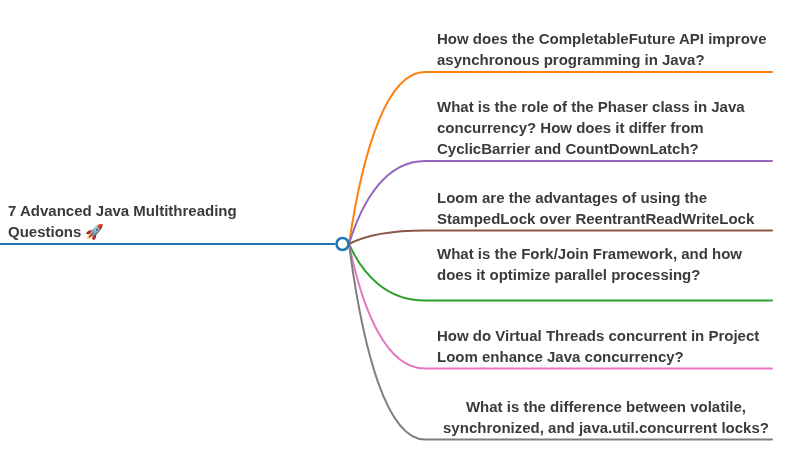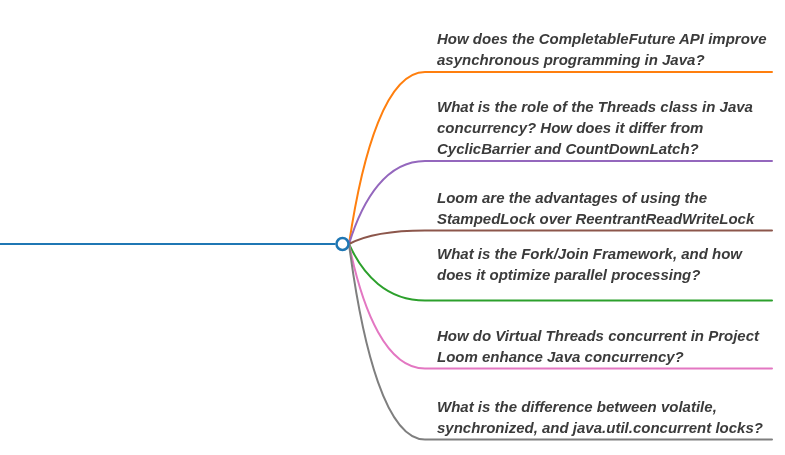--- a/index.html
+++ b/index.html
@@ -16,21 +16,20 @@
     left: 0; top: 0;
     width: 785px; height: 455px;
   }
   .node-label {
     position: absolute;
     font-weight: bold;
     font-size: 15px;
     line-height: 21px;
     color: var(--text-color, #3b3b3b);
     cursor: pointer;
-    font-style: italic;
   }
   .root-label {
     left: 8px;
     bottom: 213px;
     width: 272px;
   }
   .branch-label {
     left: 437px;
     width: 338px;
   }
@@ -43,22 +42,23 @@
       <path d="M 0 244 L 335.5 244" stroke="#1f77b4" stroke-width="2" fill="none"></path>
       <path d="M 349 244 C 363 149.39999999999998 387 72 425 72 L 772 72" stroke="#ff7f0e" stroke-width="2" fill="none" stroke-linecap="round"></path>
       <path d="M 349 244 C 363 198.35 387 161 425 161 L 772 161" stroke="#9467bd" stroke-width="2" fill="none" stroke-linecap="round"></path>
       <path d="M 349 244 C 363 236.575 387 230.5 425 230.5 L 772 230.5" stroke="#8c564b" stroke-width="2" fill="none" stroke-linecap="round"></path>
       <path d="M 349 244 C 363 275.075 387 300.5 425 300.5 L 772 300.5" stroke="#2ca02c" stroke-width="2" fill="none" stroke-linecap="round"></path>
       <path d="M 349 244 C 363 312.475 387 368.5 425 368.5 L 772 368.5" stroke="#e377c2" stroke-width="2" fill="none" stroke-linecap="round"></path>
       <path d="M 349 244 C 363 351.525 387 439.5 425 439.5 L 772 439.5" stroke="#7f7f7f" stroke-width="2" fill="none" stroke-linecap="round"></path>
       <circle cx="342.5" cy="244" r="6" fill="#ffffff" stroke="#1f77b4" stroke-width="2.5"></circle>
     </svg>
 
+  <div class="node-label root-label">7 Advanced Java Multithreading Questions 🚀</div>
 
   <div id="branch-labels">
       <div class="node-label branch-label" style="bottom: 385px;">How does the CompletableFuture API improve asynchronous programming in Java?</div>
-      <div class="node-label branch-label" style="bottom: 296px;">What is the role of the Threads class in Java concurrency? How does it differ from CyclicBarrier and CountDownLatch?</div>
+      <div class="node-label branch-label" style="bottom: 296px;">What is the role of the Phaser class in Java concurrency? How does it differ from CyclicBarrier and CountDownLatch?</div>
       <div class="node-label branch-label" style="bottom: 226.5px;">Loom are the advantages of using the StampedLock over ReentrantReadWriteLock</div>
       <div class="node-label branch-label" style="bottom: 170px;">What is the Fork/Join Framework, and how does it optimize parallel processing?</div>
       <div class="node-label branch-label" style="bottom: 88.5px;">How do Virtual Threads concurrent in Project Loom enhance Java concurrency?</div>
-      <div class="node-label branch-label" style="bottom: 17.5px;">What is the difference between volatile, synchronized, and java.util.concurrent locks?</div>
+      <div class="node-label branch-label" style="bottom: 17.5px; text-align: center;">What is the difference between volatile, synchronized, and java.util.concurrent locks?</div>
     </div>
 </div>
 
 </body></html>

